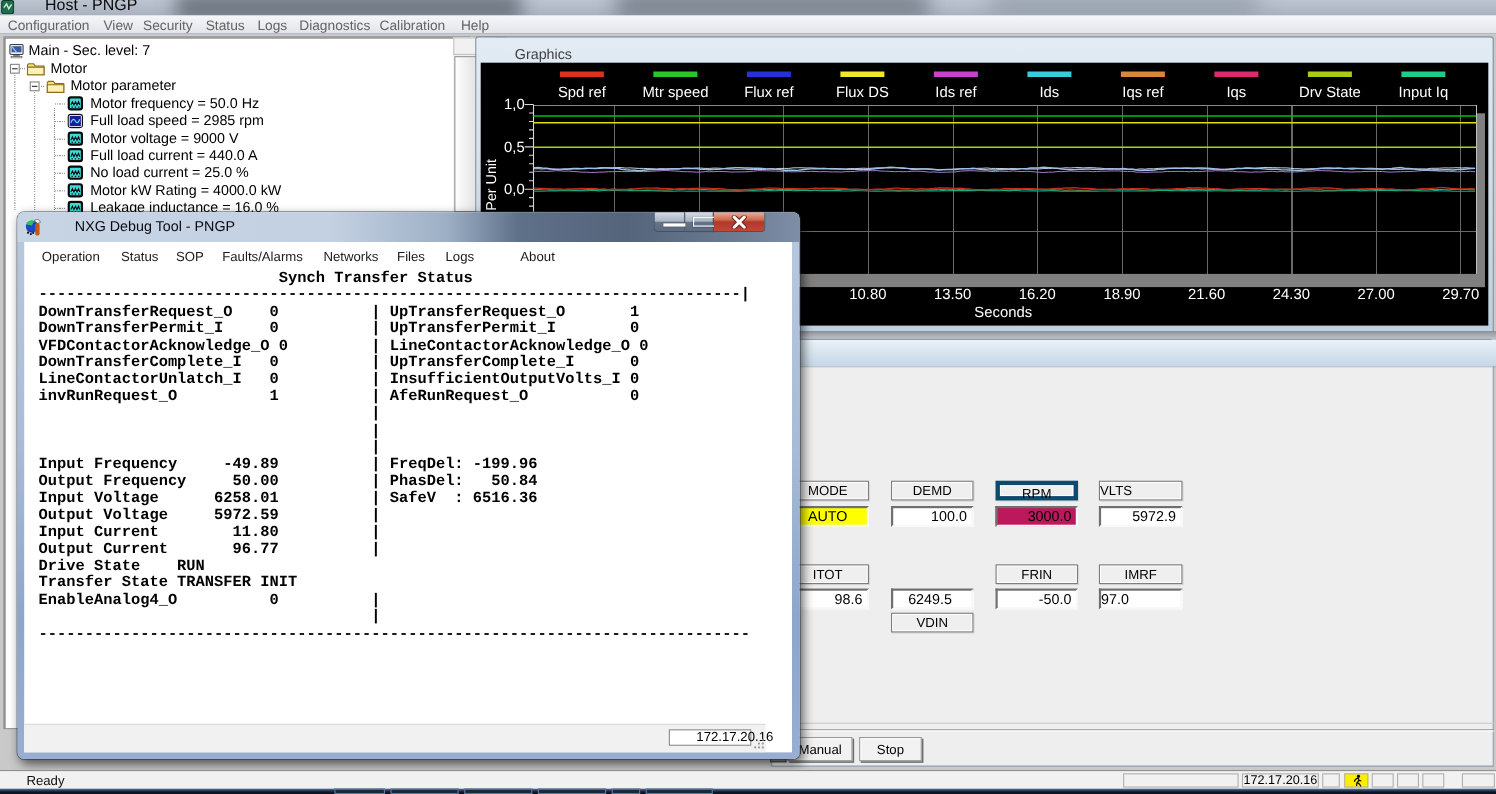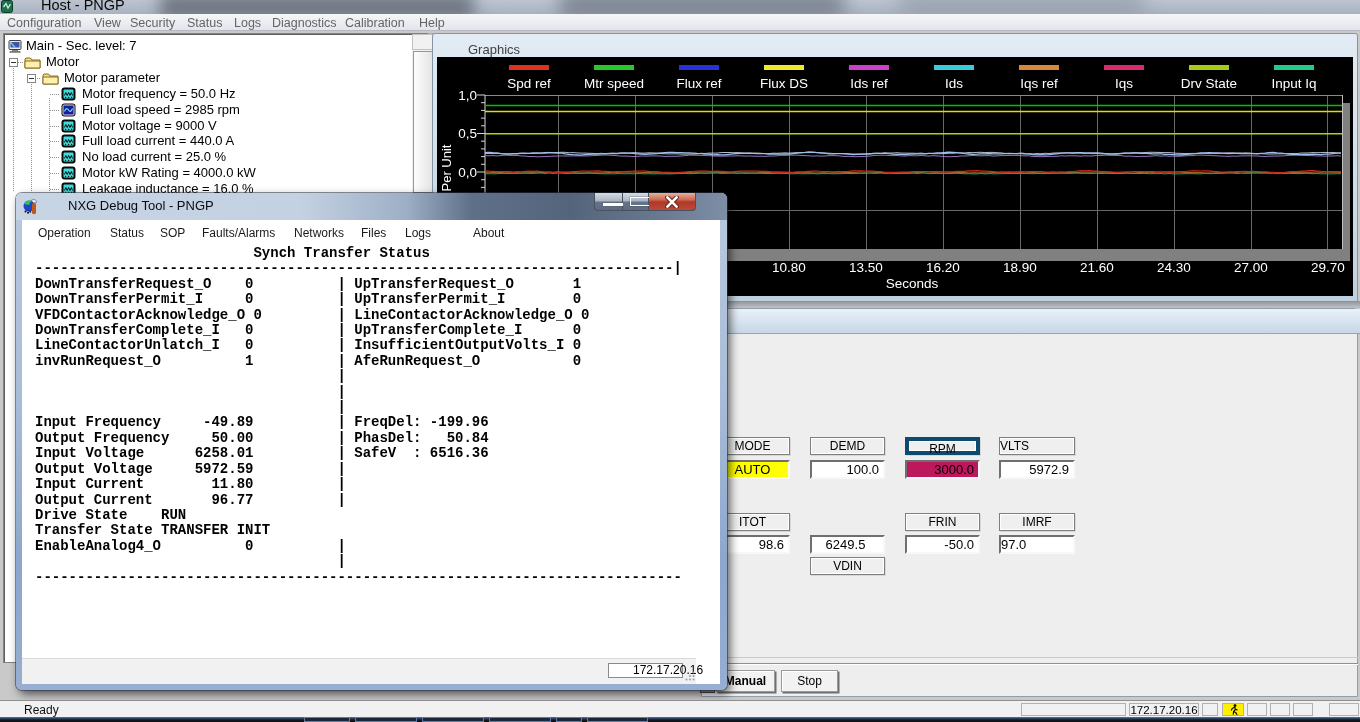--- a/index.html
+++ b/index.html
@@ -246,21 +246,21 @@
 <div style="position:absolute;left:905px;top:513px;width:75px;height:18px;background:#efefef;border:1px solid #7e7e7e;box-shadow:inset 1px 1px 0 #ffffff,inset -1px -1px 0 #ffffff, 1px 1px 0 #d8d8d8;box-sizing:border-box;text-align:center;font-size:12px;line-height:16px;color:#000;">FRIN</div>
 <div style="position:absolute;left:905px;top:535px;width:75px;height:19px;background:#ffffff;border:2px solid;border-color:#6f6f6f #f8f8f8 #f8f8f8 #6f6f6f;box-sizing:border-box;text-align:right;padding-right:4px;font-size:13px;line-height:15px;color:#000;">-50.0</div>
 <div style="position:absolute;left:999px;top:437px;width:76px;height:18px;background:#efefef;border:1px solid #7e7e7e;box-shadow:inset 1px 1px 0 #ffffff,inset -1px -1px 0 #ffffff, 1px 1px 0 #d8d8d8;box-sizing:border-box;text-align:left;font-size:12px;line-height:16px;color:#000;">VLTS</div>
 <div style="position:absolute;left:999px;top:460px;width:76px;height:19px;background:#ffffff;border:2px solid;border-color:#6f6f6f #f8f8f8 #f8f8f8 #6f6f6f;box-sizing:border-box;text-align:right;padding-right:4px;font-size:13px;line-height:15px;color:#000;">5972.9</div>
 <div style="position:absolute;left:999px;top:513px;width:76px;height:18px;background:#efefef;border:1px solid #7e7e7e;box-shadow:inset 1px 1px 0 #ffffff,inset -1px -1px 0 #ffffff, 1px 1px 0 #d8d8d8;box-sizing:border-box;text-align:center;font-size:12px;line-height:16px;color:#000;">IMRF</div>
 <div style="position:absolute;left:999px;top:535px;width:76px;height:19px;background:#ffffff;border:2px solid;border-color:#6f6f6f #f8f8f8 #f8f8f8 #6f6f6f;box-sizing:border-box;padding-right:4px;font-size:13px;line-height:15px;color:#000;">97.0</div>
 <div style="position:absolute;left:703px;top:657px;width:655px;height:1px;background:#c9c9c9;"></div>
 <div style="position:absolute;left:703px;top:663px;width:655px;height:1px;background:#8f8f8f;"></div>
 <div style="position:absolute;left:703px;top:664px;width:655px;height:1px;background:#ffffff;"></div>
 <div style="position:absolute;left:700px;top:665px;width:15px;height:28px;background:#8d8d8d;border:1px solid #4f4f4f;box-sizing:border-box;"></div>
-<div style="position:absolute;left:716px;top:670px;width:59px;height:22px;background:#f2f2f2;border:1px solid #9a9a9a;box-shadow:inset 1px 1px 0 #ffffff,1.5px 1.5px 0 #6f6f6f;box-sizing:border-box;text-align:center;font-size:12px;line-height:20px;color:#000;font-weight:bold;">Manual</div>
+<div style="position:absolute;left:716px;top:670px;width:59px;height:22px;background:#f2f2f2;border:1px solid #9a9a9a;box-shadow:inset 1px 1px 0 #ffffff,1.5px 1.5px 0 #6f6f6f;box-sizing:border-box;text-align:center;font-size:12px;line-height:20px;color:#000;">Manual</div>
 <div style="position:absolute;left:781px;top:670px;width:57px;height:22px;background:#f2f2f2;border:1px solid #9a9a9a;box-shadow:inset 1px 1px 0 #ffffff,1.5px 1.5px 0 #6f6f6f;box-sizing:border-box;text-align:center;font-size:12px;line-height:20px;color:#000;">Stop</div>
 
 <div class="abs" style="left:16px;top:193px;width:687px;height:497px;border-radius:6px;
      background:linear-gradient(180deg,#b9c9de 0%,#a9bdd8 40%,#8ca6cc 75%,#98aed2 100%);
      box-shadow:0 0 0 1px rgba(40,52,70,0.55), inset 0 1px 0 rgba(255,255,255,0.55), 3px 4px 10px rgba(0,0,0,0.62);">
   <div class="abs" style="left:0;top:0;width:687px;height:27px;border-radius:6px 6px 0 0;
        background:linear-gradient(90deg,#c7d4e4 0%,#c4d1e2 40%,#9dafc5 55%,#5f7089 64%,#54647b 78%,#68788f 90%,#7e8ea6 100%);"></div>
 
   <svg width="16" height="16" viewBox="0 0 16 16" style="position:absolute;left:7px;top:6px;">
     <circle cx="6" cy="7" r="5.5" fill="#2244cc"></circle>

